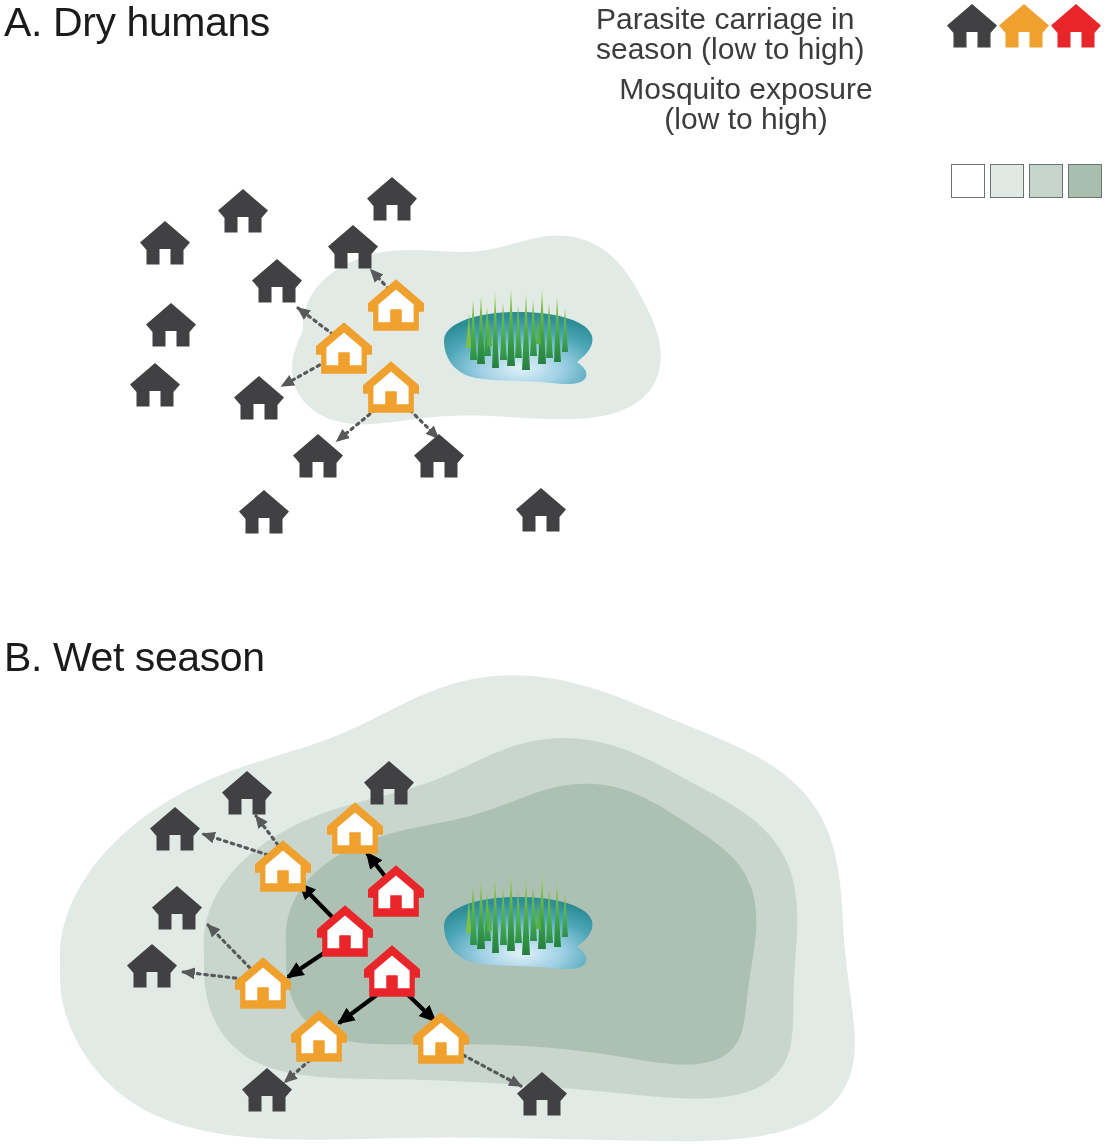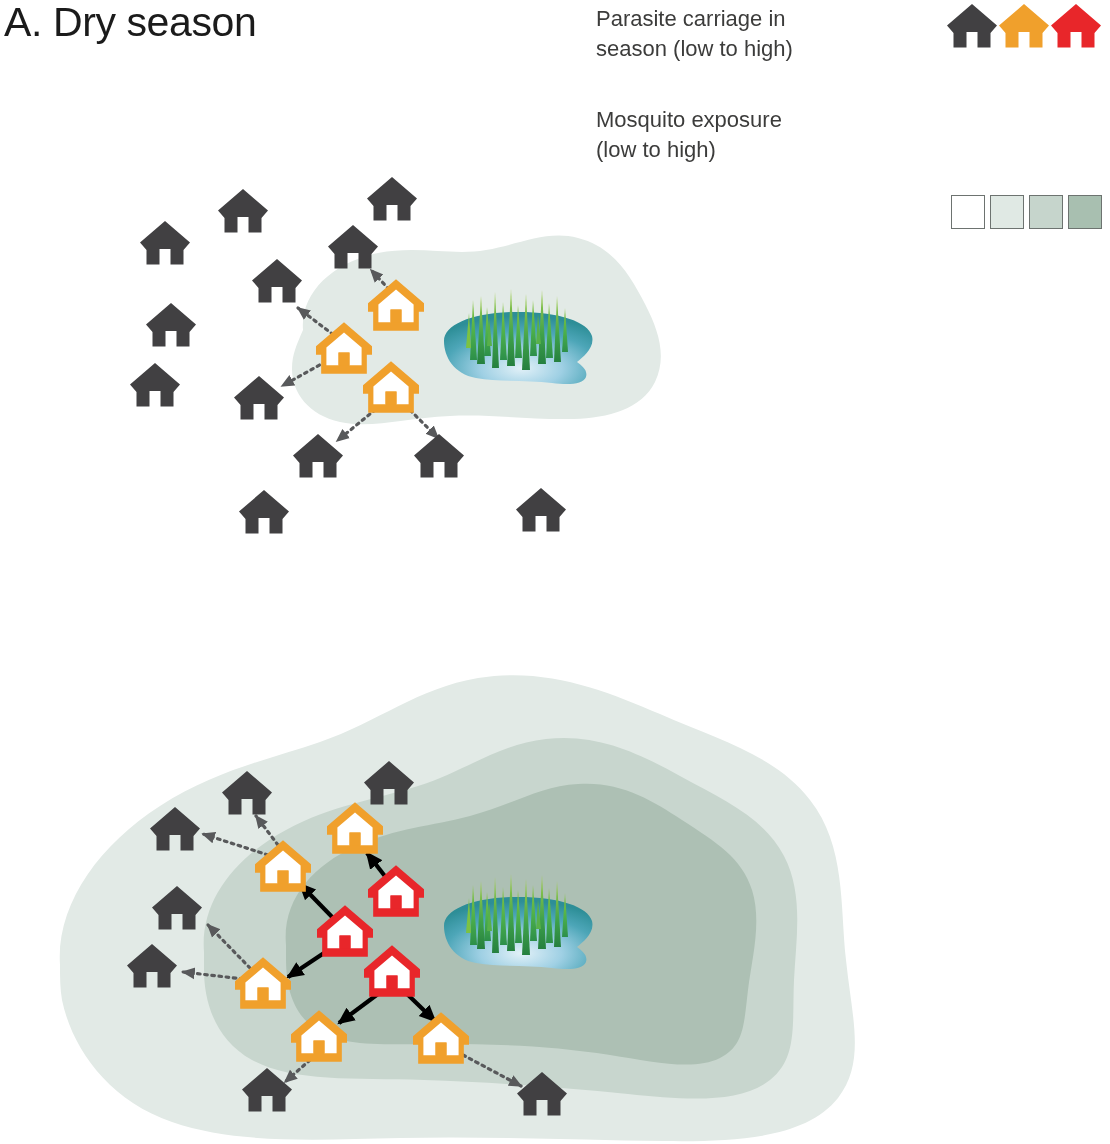--- a/index.html
+++ b/index.html
@@ -20,41 +20,42 @@
     letter-spacing:-0.4px;
     color:#1b1b1b;
     white-space:nowrap;
     line-height:1;
   }
   #title-a{left:4px;top:2px;}
   #title-b{left:4px;top:637px;}
 
   .legend{position:absolute;left:596px;top:4px;width:510px;}
   .legend-row{position:relative;height:auto;}
-  .legend-row + .legend-row{margin-top:41px;}
+  .legend-row + .legend-row{margin-top:10px;text-align:center;}
   .legend-text{
-    font-size:22px;
+    font-size:30px;
     line-height:30px;
     color:#3c3c3b;
     width:300px;
     font-weight:400;
   }
   .legend-keys{position:absolute;right:2px;top:0;display:flex;align-items:flex-start;}
   #legend-houses{gap:0px;top:-2px;right:4px;}
   #legend-swatches{gap:5px;top:90px;right:4px;}
   .swatch{width:34px;height:34px;border:1.6px solid #6d7370;box-sizing:border-box;}
   .legend-house-svg{display:block;}
 </style>
 </head>
 <body>
 
 <div id="figure">
 
-  <div class="panel-title" id="title-a">A. Dry season</div>
-
+  <div class="panel-title" id="title-a">A. Dry humans</div>
+
+  <div class="panel-title" id="title-b">B. Wet season</div>
 
   <div class="legend">
 
     <div class="legend-row">
       <div class="legend-text">
         <span>Parasite carriage in</span><br>
         <span>season (low to high)</span>
       </div>
       <div class="legend-keys" id="legend-houses">
         <span>

